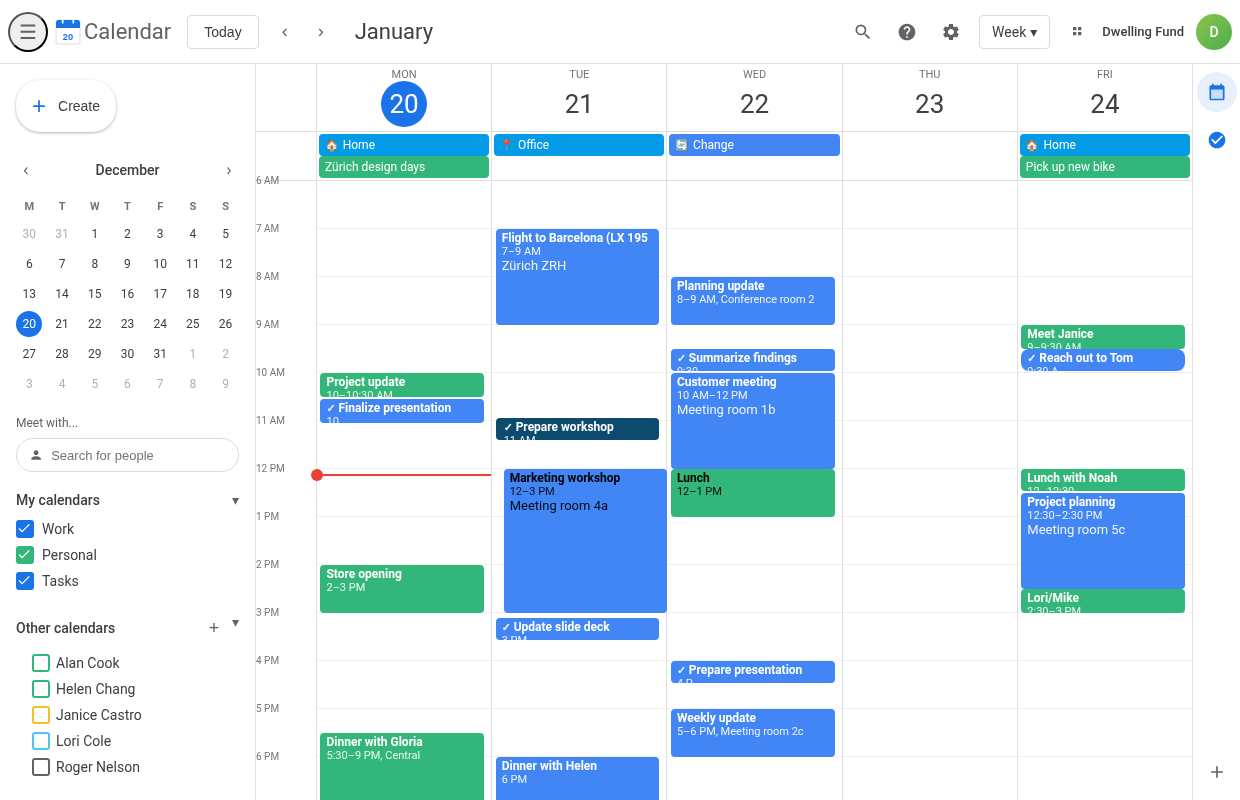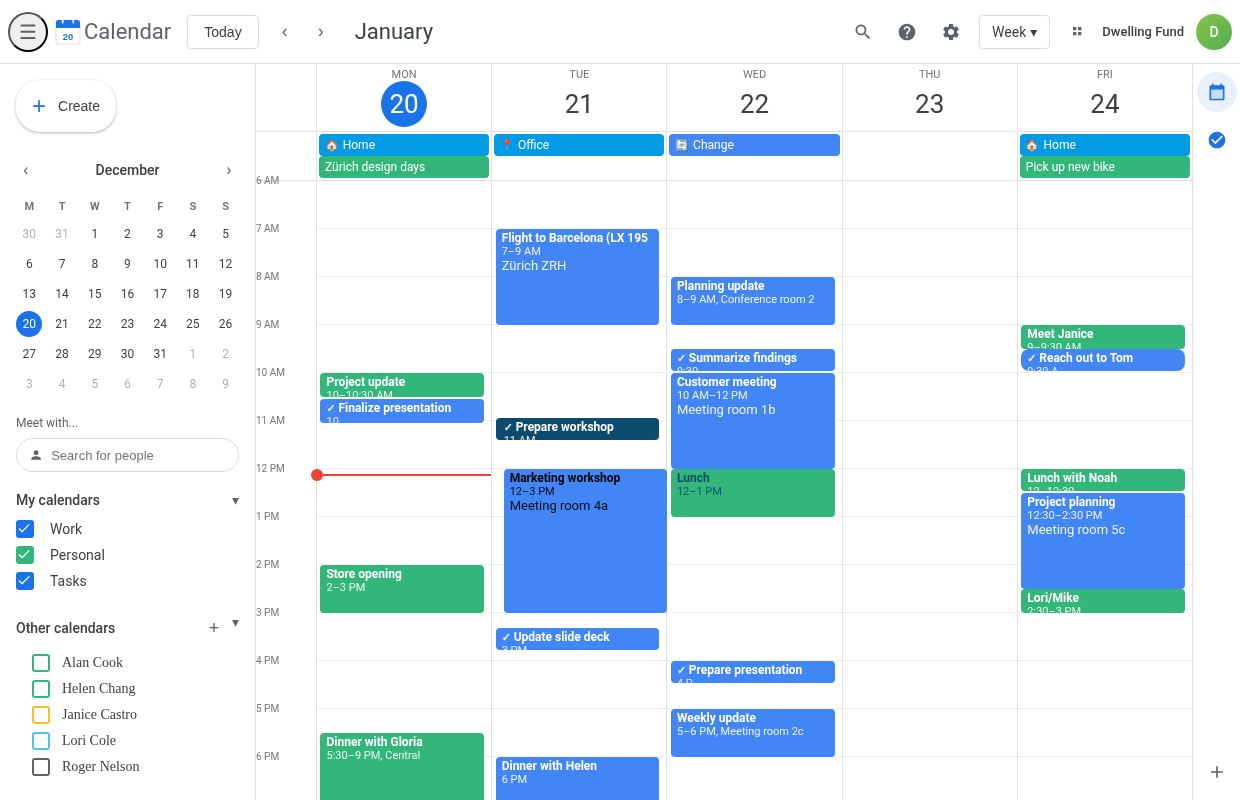--- a/index.html
+++ b/index.html
@@ -43,27 +43,27 @@
     
     .people-search { padding: 8px 16px; }
     .people-label { font-size: 12px; color: #5f6368; margin-bottom: 8px; }
     .people-input { display: flex; align-items: center; gap: 8px; border: 1px solid #dadce0; border-radius: 20px; padding: 8px 12px; }
     .people-input input { border: none; outline: none; font-size: 13px; color: #3c4043; width: 100%; }
 
     
     .cal-section { padding: 8px 16px; }
     .cal-section-header { display: flex; align-items: center; justify-content: space-between; cursor: pointer; padding: 4px 0; margin-bottom: 4px; }
     .cal-section-title { font-size: 14px; font-weight: 500; color: #3c4043; }
-    .cal-item { display: flex; align-items: center; gap: 16px; padding: 4px 0; cursor: pointer; }
+    .cal-item { display: flex; align-items: center; gap: 8px; padding: 4px 0; cursor: pointer; }
     .cal-checkbox { width: 18px; height: 18px; border-radius: 3px; display: flex; align-items: center; justify-content: center; }
     .cal-checkbox svg { width: 16px; height: 16px; }
     .cal-label { font-size: 14px; color: #3c4043; }
 
     
-    .other-cal-item { display: flex; align-items: center; gap: 12px; padding: 4px 16px; cursor: pointer; font-family: Liberation Serif, serif; }
+    .other-cal-item { display: flex; align-items: center; gap: 6px; padding: 4px 16px; cursor: pointer; }
     .other-cal-box { width: 18px; height: 18px; border: 2px solid; border-radius: 3px; }
 
     
     .cal-main { flex: 1; overflow-y: auto; overflow-x: hidden; position: relative; }
 
     
     .day-headers { display: flex; position: sticky; top: 0; background: #fff; z-index: 10; border-bottom: 1px solid #e0e0e0; }
     .time-gutter-header { width: 60px; min-width: 60px; }
     .day-col-header { flex: 1; text-align: center; padding: 4px 0; border-left: 1px solid #e0e0e0; }
     .day-name { font-size: 11px; color: #70757a; text-transform: uppercase; }
@@ -552,21 +552,21 @@
             </div>
             <div class="event-block" style="top: 237px; height: 22px; left: 2%; width: 94%; background: #0c4a6e; color: rgb(255, 255, 255); padding-left: 8px;">
               <div class="event-title"><span style="font-size:11px;opacity:0.9;">✓ </span>Prepare workshop</div>
               <div class="event-time">11 AM</div>
             </div>
             <div class="event-block" style="top: 288px; height: 144px; left: 2%; width: 94%; background: rgb(66, 133, 244); color: #000000; margin-left: 8px;">
               <div class="event-title">Marketing workshop</div>
               <div class="event-time">12–3 PM</div>
               <div class="event-detail">Meeting room 4a</div>
             </div>
-            <div class="event-block" style="top: 447px; height: 22px; left: 2%; width: 94%; background: rgb(66, 133, 244); color: rgb(255, 255, 255);">
+            <div class="event-block" style="top: 437px; height: 22px; left: 2%; width: 94%; background: rgb(66, 133, 244); color: rgb(255, 255, 255);">
               <div class="event-title"><span style="font-size:11px;opacity:0.9;">✓ </span>Update slide deck</div>
               <div class="event-time">3 PM</div>
             </div>
             <div class="event-block" style="top: 576px; height: 48px; left: 2%; width: 94%; background: rgb(66, 133, 244); color: rgb(255, 255, 255);">
               <div class="event-title">Dinner with Helen</div>
               <div class="event-time">6 PM</div>
             </div>
           </div>
           <div class="day-events-col" style="position: relative;">
             <div class="hour-line"></div>
@@ -588,21 +588,21 @@
             </div>
             <div class="event-block" style="top: 168px; height: 22px; left: 2%; width: 94%; background: rgb(66, 133, 244); color: rgb(255, 255, 255);">
               <div class="event-title"><span style="font-size:11px;opacity:0.9;">✓ </span>Summarize findings</div>
               <div class="event-time">9:30</div>
             </div>
             <div class="event-block" style="top: 192px; height: 96px; left: 2%; width: 94%; background: rgb(66, 133, 244); color: rgb(255, 255, 255);">
               <div class="event-title">Customer meeting</div>
               <div class="event-time">10 AM–12 PM</div>
               <div class="event-detail">Meeting room 1b</div>
             </div>
-            <div class="event-block" style="top: 288px; height: 48px; left: 2%; width: 94%; background: rgb(51, 182, 121); color: #0c4a6e;">
+            <div class="event-block" style="top: 288px; height: 48px; left: 2%; width: 94%; background: rgb(51, 182, 121); color: #000000;">
               <div class="event-title">Lunch</div>
               <div class="event-time">12–1 PM</div>
             </div>
             <div class="event-block" style="top: 480px; height: 22px; left: 2%; width: 94%; background: rgb(66, 133, 244); color: rgb(255, 255, 255);">
               <div class="event-title"><span style="font-size:11px;opacity:0.9;">✓ </span>Prepare presentation</div>
               <div class="event-time">4 P</div>
             </div>
             <div class="event-block" style="top: 528px; height: 48px; left: 2%; width: 94%; background: rgb(66, 133, 244); color: rgb(255, 255, 255);">
               <div class="event-title">Weekly update</div>
               <div class="event-time">5–6 PM, Meeting room 2c</div>

